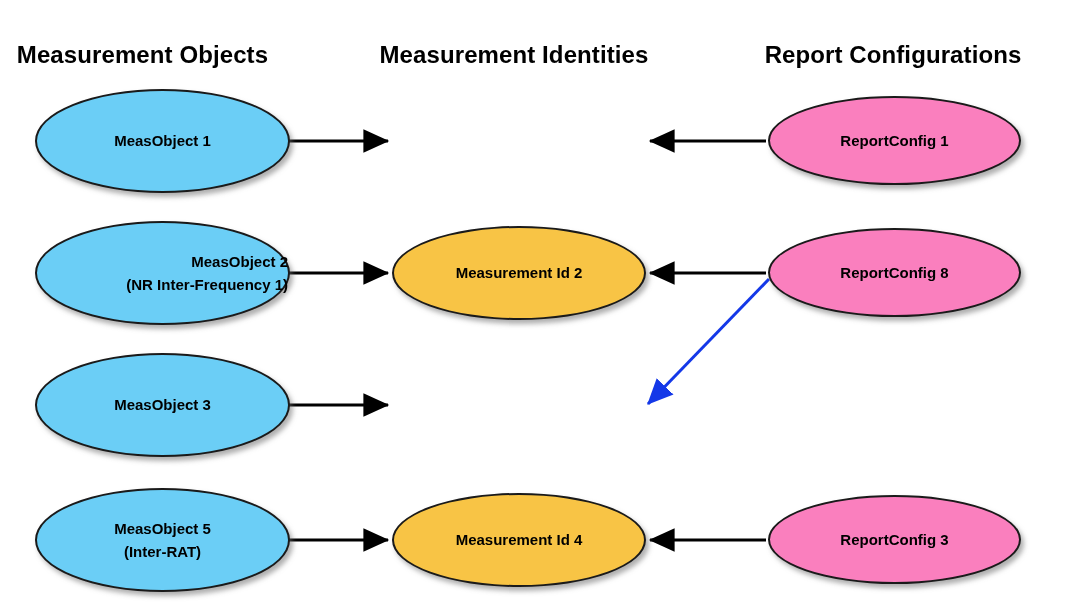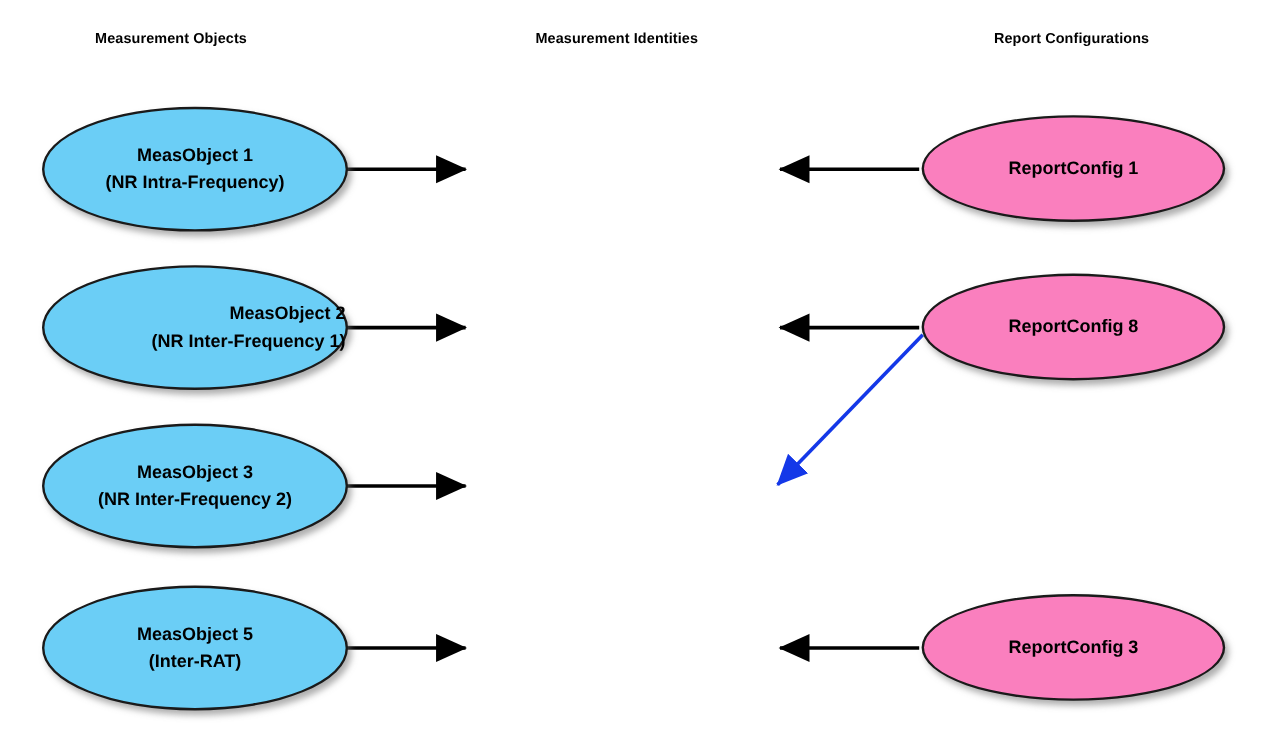--- a/index.html
+++ b/index.html
@@ -17,26 +17,27 @@
   #canvas {
     position: relative;
     width: 1065px;
     height: 612px;
     background: #ffffff;
   }
 
   
   .col-header {
     position: absolute;
-    font-size: 12px;
+    font-size: 24px;
     font-weight: bold;
     color: #000000;
     letter-spacing: 0.1px;
     white-space: nowrap;
     text-align: center;
+    margin-top: 16px;
   }
   #hdr-meas-objects   { left: 0px;   top: 25px; width: 285px; }
   #hdr-meas-identities{ left: 378px; top: 25px; width: 272px; }
   #hdr-report-configs { left: 757px; top: 25px; width: 272px; }
 
   
   .node {
     position: absolute;
     display: flex;
     flex-direction: column;
@@ -116,35 +117,39 @@
 
     <line x1="766" y1="141" x2="650" y2="141" stroke="#000000" stroke-width="3" marker-end="url(#ah-black)"></line>
     <line x1="766" y1="273" x2="650" y2="273" stroke="#000000" stroke-width="3" marker-end="url(#ah-black)"></line>
     <line x1="766" y1="540" x2="650" y2="540" stroke="#000000" stroke-width="3" marker-end="url(#ah-black)"></line>
 
     <line x1="769" y1="279" x2="648" y2="404" stroke="#1438E8" stroke-width="3" marker-end="url(#ah-blue)"></line>
   </svg>
 
   <div class="node node-blue col-left row1-left">
     <span class="line1">MeasObject 1</span>
-    <span class="line2">(NR Intra-Frequency)</span>
   </div>
   <div class="node node-blue col-left row2-left">
     <span class="line1">MeasObject 2</span>
     <span class="line2">(NR Inter-Frequency 1)</span>
   </div>
   <div class="node node-blue col-left row3-left">
     <span class="line1">MeasObject 3</span>
-    <span class="line2">(NR Inter-Frequency 2)</span>
   </div>
   <div class="node node-blue col-left row4-left">
     <span class="line1">MeasObject 5</span>
     <span class="line2">(Inter-RAT)</span>
   </div>
 
+  <div class="node node-orange col-mid row2-mid">
+    <span class="line1">Measurement Id 2</span>
+  </div>
+  <div class="node node-orange col-mid row4-mid">
+    <span class="line1">Measurement Id 4</span>
+  </div>
 
   <div class="node node-pink col-right row1-right">
     <span class="line1">ReportConfig 1</span>
   </div>
   <div class="node node-pink col-right row2-right">
     <span class="line1">ReportConfig 8</span>
   </div>
   <div class="node node-pink col-right row4-right">
     <span class="line1">ReportConfig 3</span>
   </div>

